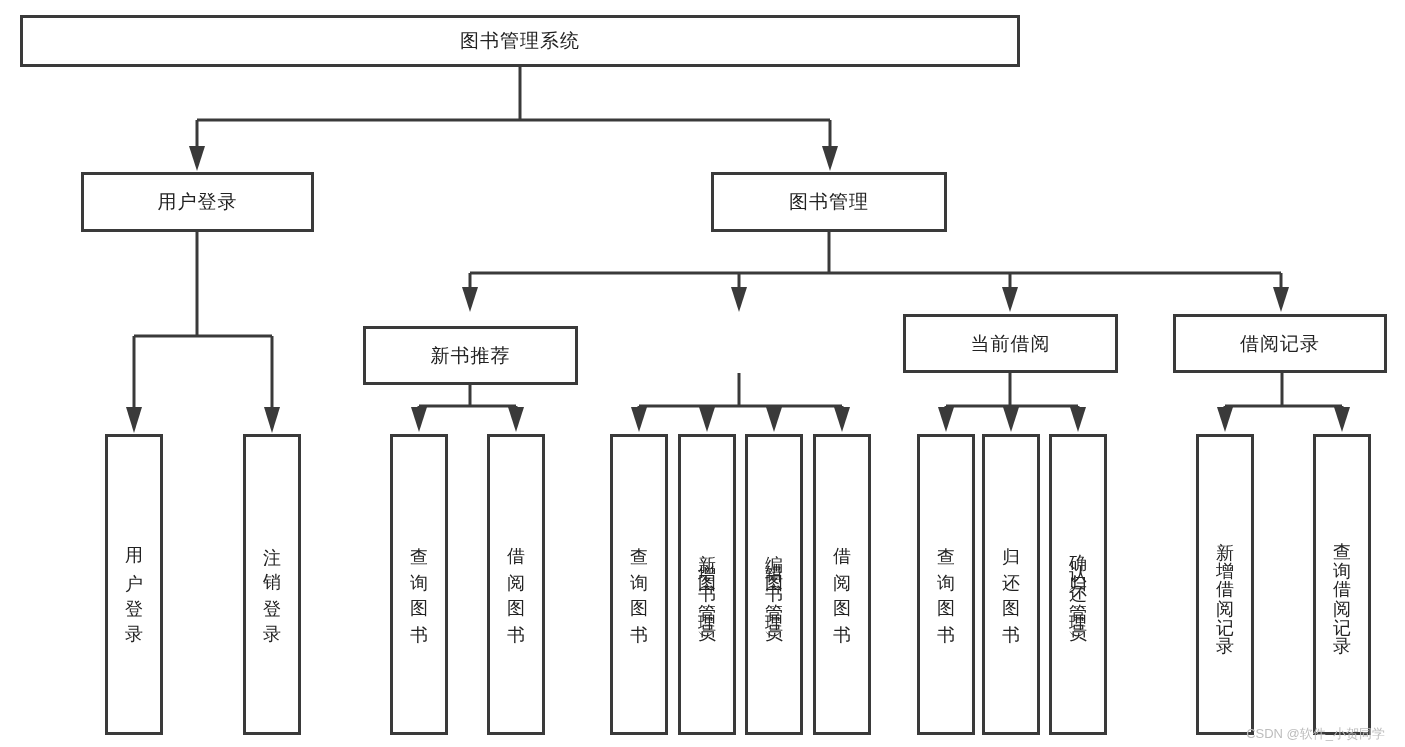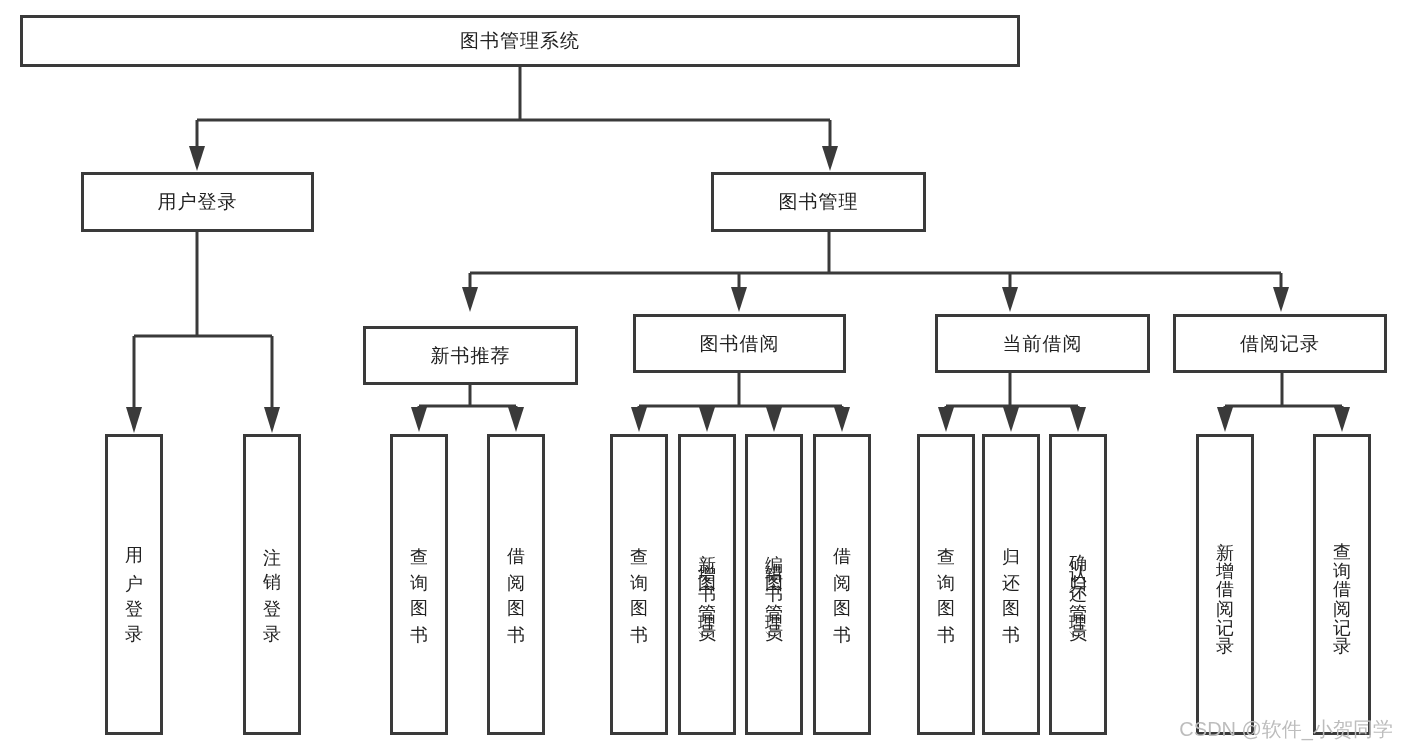--- a/index.html
+++ b/index.html
@@ -34,22 +34,22 @@
     writing-mode:vertical-rl;
     text-orientation:mixed;
     line-height:52px;
     white-space:nowrap;
   }
   .ls-4{letter-spacing:26px;}
   .ls-6{letter-spacing:19px;}
   .ls-9{letter-spacing:10px;}
   #watermark{
     position:absolute;z-index:5;
-    right:12px;bottom:4px;
-    font-size:20px;
+    right:20px;bottom:4px;
+    font-size:13px;
     color:var(--wm,#bdbdbd);
   }
 </style>
 </head>
 <body>
 
 <div id="stage" style="--line: #3a3a3a; --text: #222222; --wm: #bdbdbd; --bg: #ffffff;">
 
   <svg class="wires" width="1405" height="747">
 
@@ -113,31 +113,28 @@
     <polygon points="1342,432 1334,407 1350,407"></polygon>
   </svg>
 
   <div class="node" style="left:20px;top:15px;width:1000px;height:52px;">
     <span>图书管理系统</span>
   </div>
 
   <div class="node" style="left:81px;top:172px;width:233px;height:60px;">
     <span>用户登录</span>
   </div>
-  <div class="node" style="left:711px;top:172px;width:215px;height:60px;">
+  <div class="node" style="left:711px;top:172px;width:236px;height:60px;">
     <span>图书管理</span>
   </div>
 
   <div class="node" style="left:363px;top:314px;width:215px;height:59px;margin-top:12px;">
     <span>新书推荐</span>
   </div>
-  <div class="node" style="left:633px;top:314px;width:213px;height:59px;">
-    <span>图书借阅</span>
-  </div>
-  <div class="node" style="left:903px;top:314px;width:215px;height:59px;margin-left:32px;">
+  <div class="node" style="left:903px;top:314px;width:215px;height:59px;">
     <span>当前借阅</span>
   </div>
   <div class="node" style="left:1173px;top:314px;width:214px;height:59px;justify-content:center;">
     <span>借阅记录</span>
   </div>
 
   <div class="leaf" style="left:105px;">
     <span class="vtext ls-4">用户登录</span>
   </div>
   <div class="leaf" style="left:243px;">

